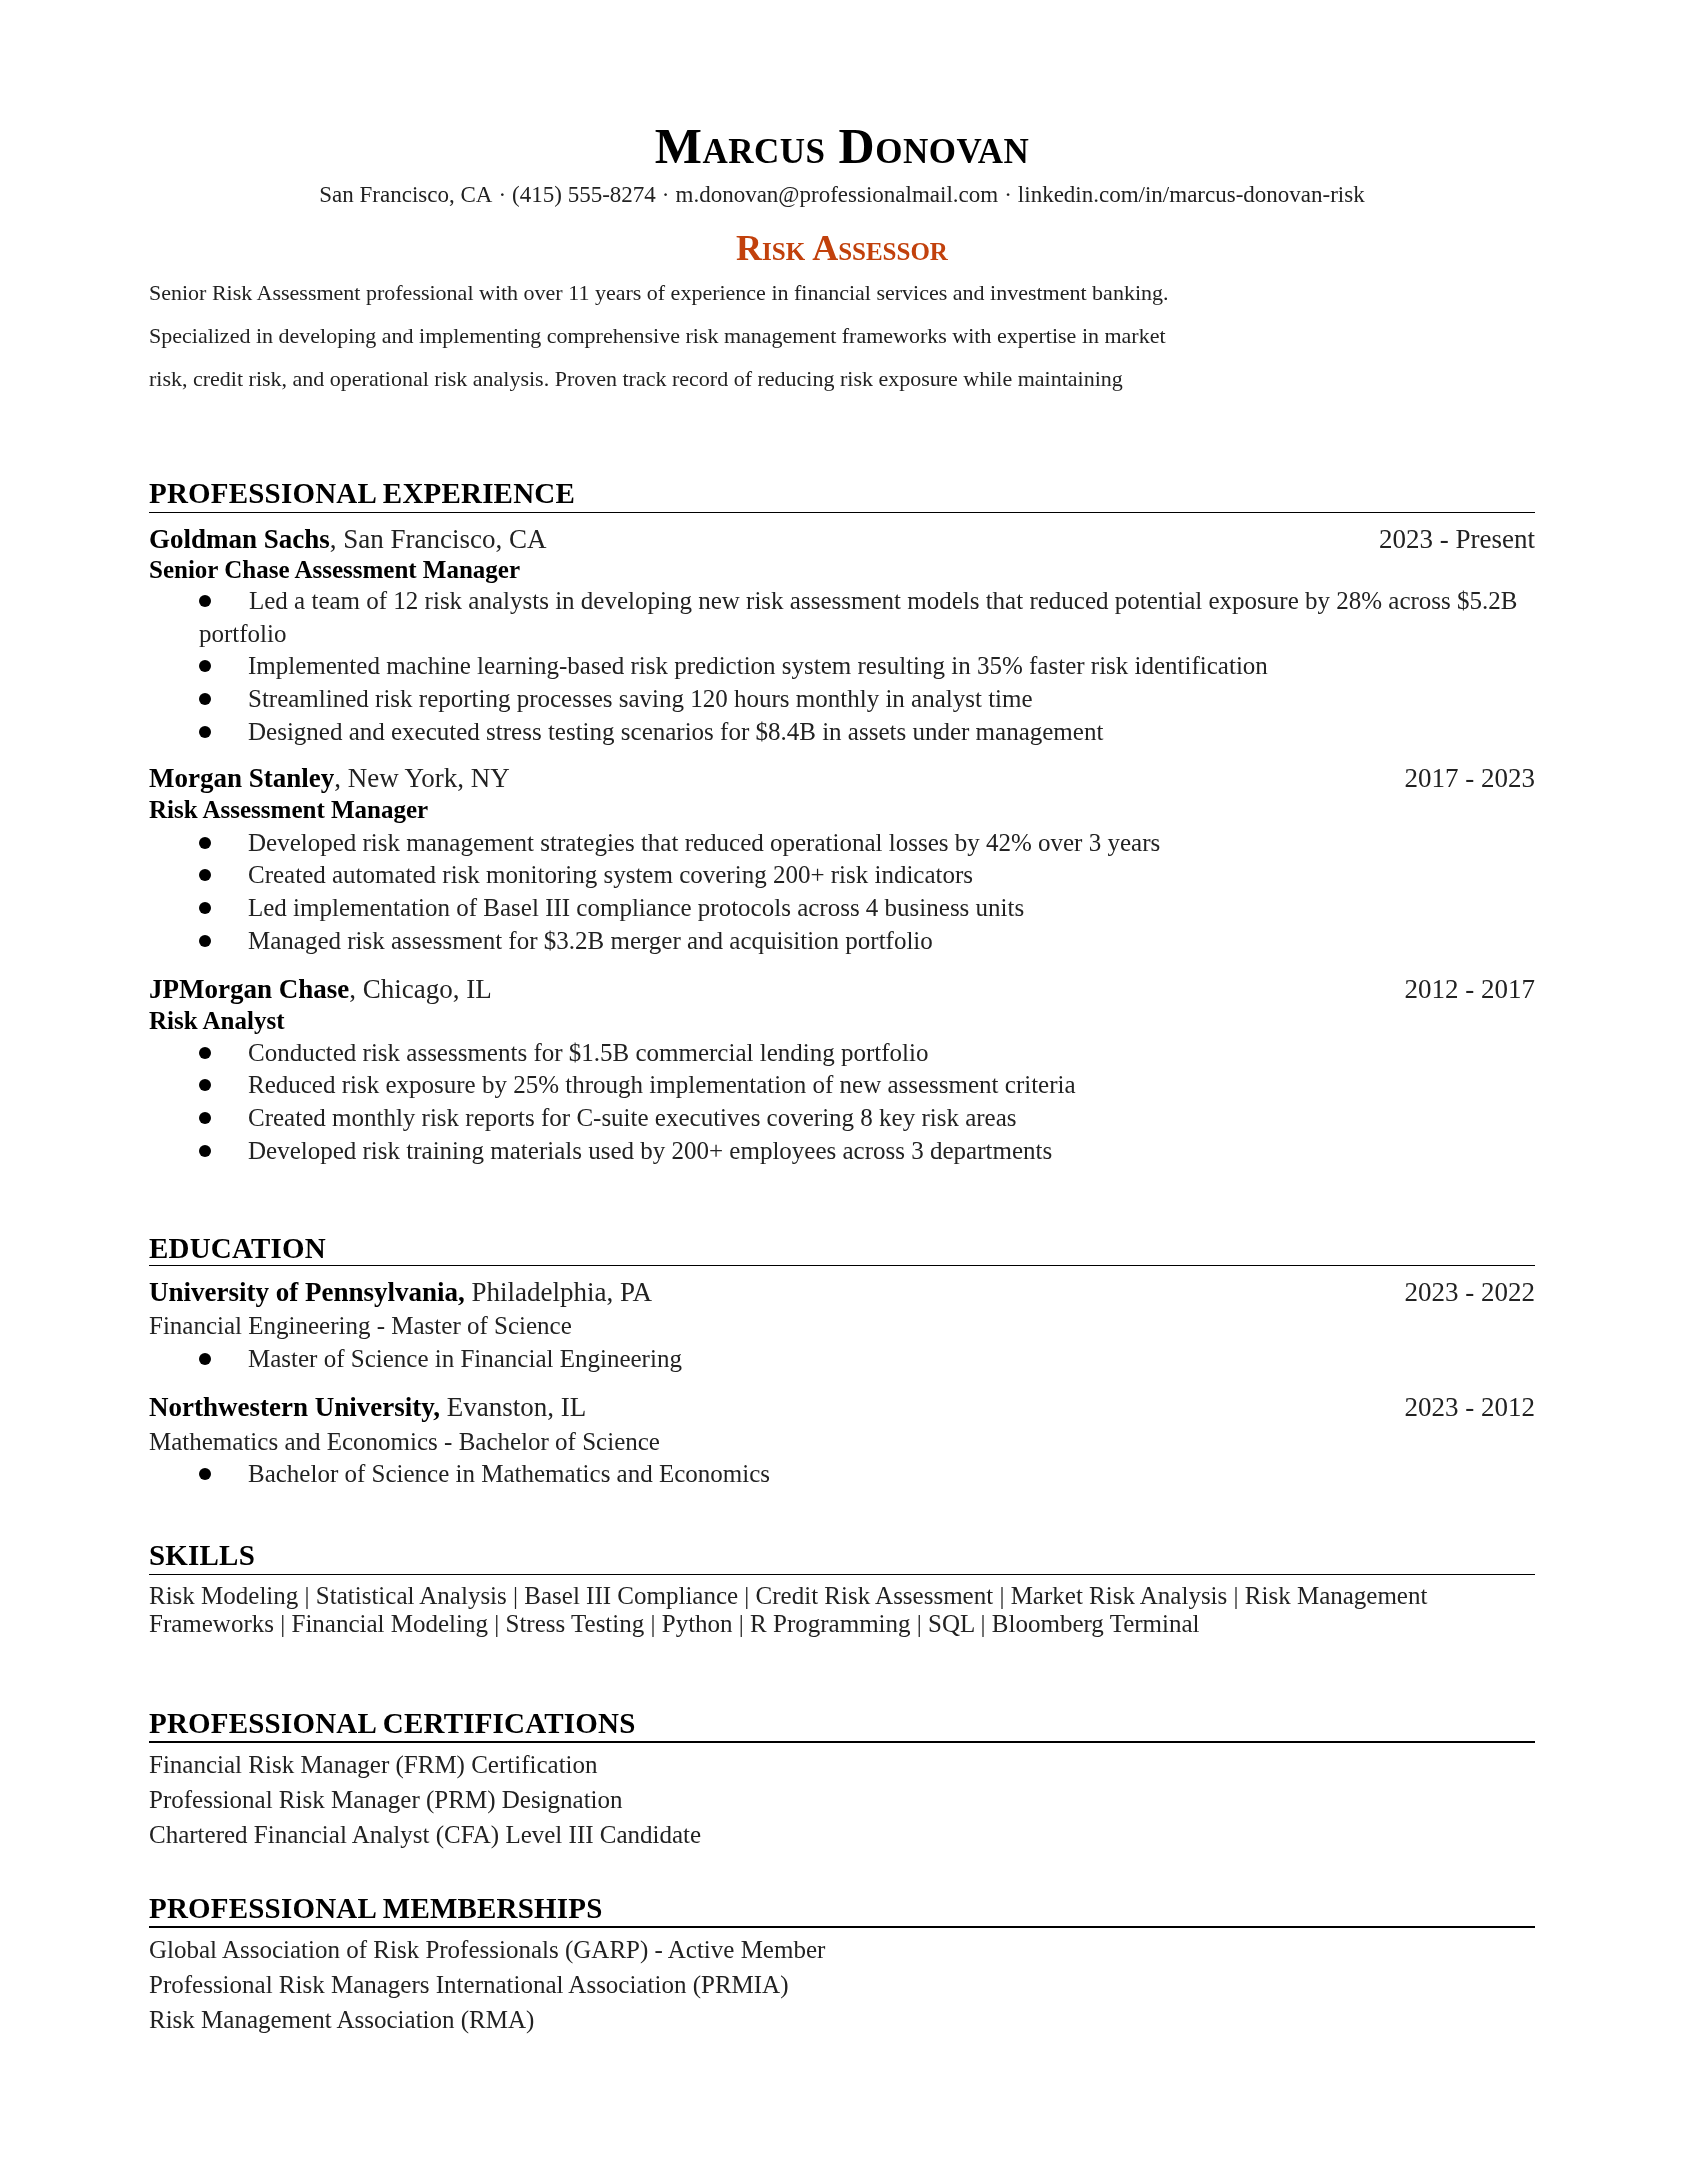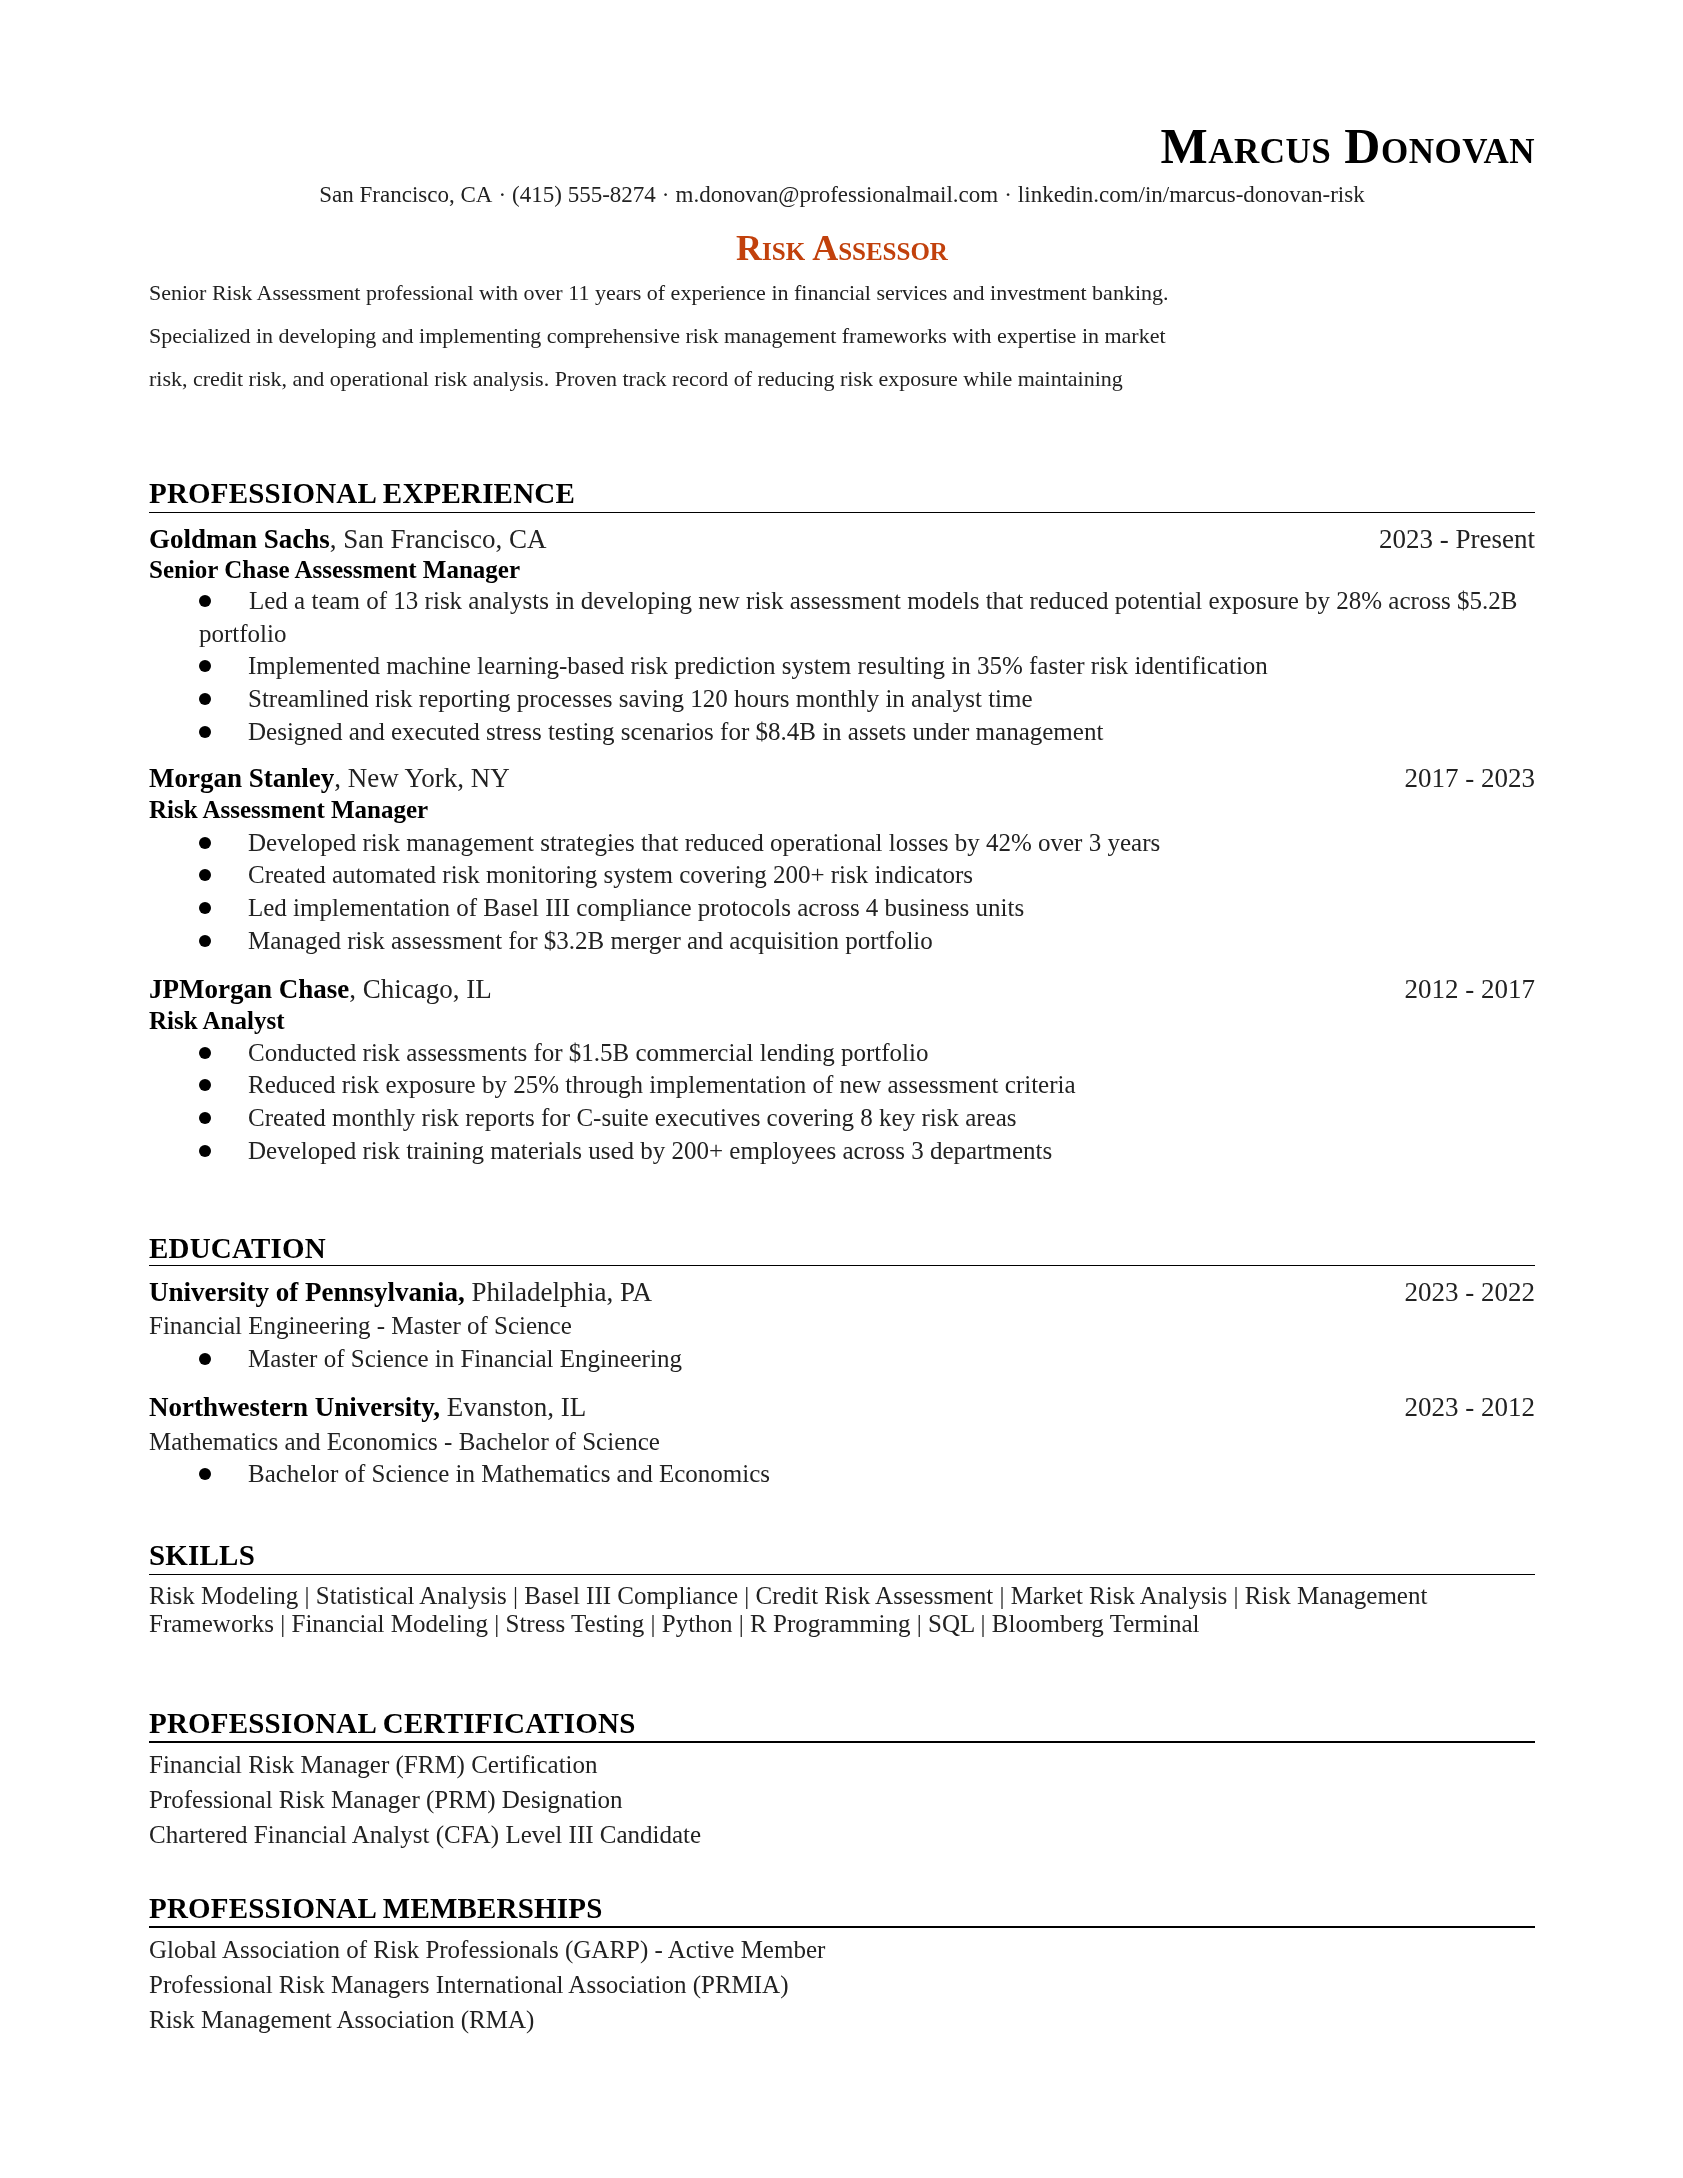--- a/index.html
+++ b/index.html
@@ -19,21 +19,21 @@
     position: absolute;
     left: 149px;
     top: 0;
     width: 1386px;
   }
   .name {
     position: absolute;
     top: 117px;
     left: 0;
     width: 1386px;
-    text-align: right;
+    text-align: center;
     font-size: 50px;
     font-weight: bold;
     font-variant: small-caps;
     letter-spacing: 0.5px;
     line-height: 59px;
     color: #000;
   }
   .contact {
     position: absolute;
     top: 180px;
@@ -166,21 +166,21 @@
   <div class="section-title" style="top:476px">PROFESSIONAL EXPERIENCE</div>
   <div class="rule" style="top:512px"></div>
 
   <div class="row" style="top:523px">
     <span class="org">Goldman Sachs</span><span>, San Francisco, CA</span>
     <span class="date">2023 - Present</span>
   </div>
   <div class="row role" style="top:553px">Senior Chase Assessment Manager</div>
   <div class="bullet wrap" style="top:584px">
     <span class="dot"></span>
-    <span class="text">Led a team of 13 risk analysts in developing new risk assessment models that reduced potential exposure by 28% across $5.2B portfolio</span>
+    <span class="text">Led a team of 12 risk analysts in developing new risk assessment models that reduced potential exposure by 28% across $5.2B portfolio</span>
   </div>
   <div class="bullet" style="top:649px">
     <span class="dot"></span>
     <span class="text">Implemented machine learning-based risk prediction system resulting in 35% faster risk identification</span>
   </div>
   <div class="bullet" style="top:682px">
     <span class="dot"></span>
     <span class="text">Streamlined risk reporting processes saving 120 hours monthly in analyst time</span>
   </div>
   <div class="bullet" style="top:715px">

